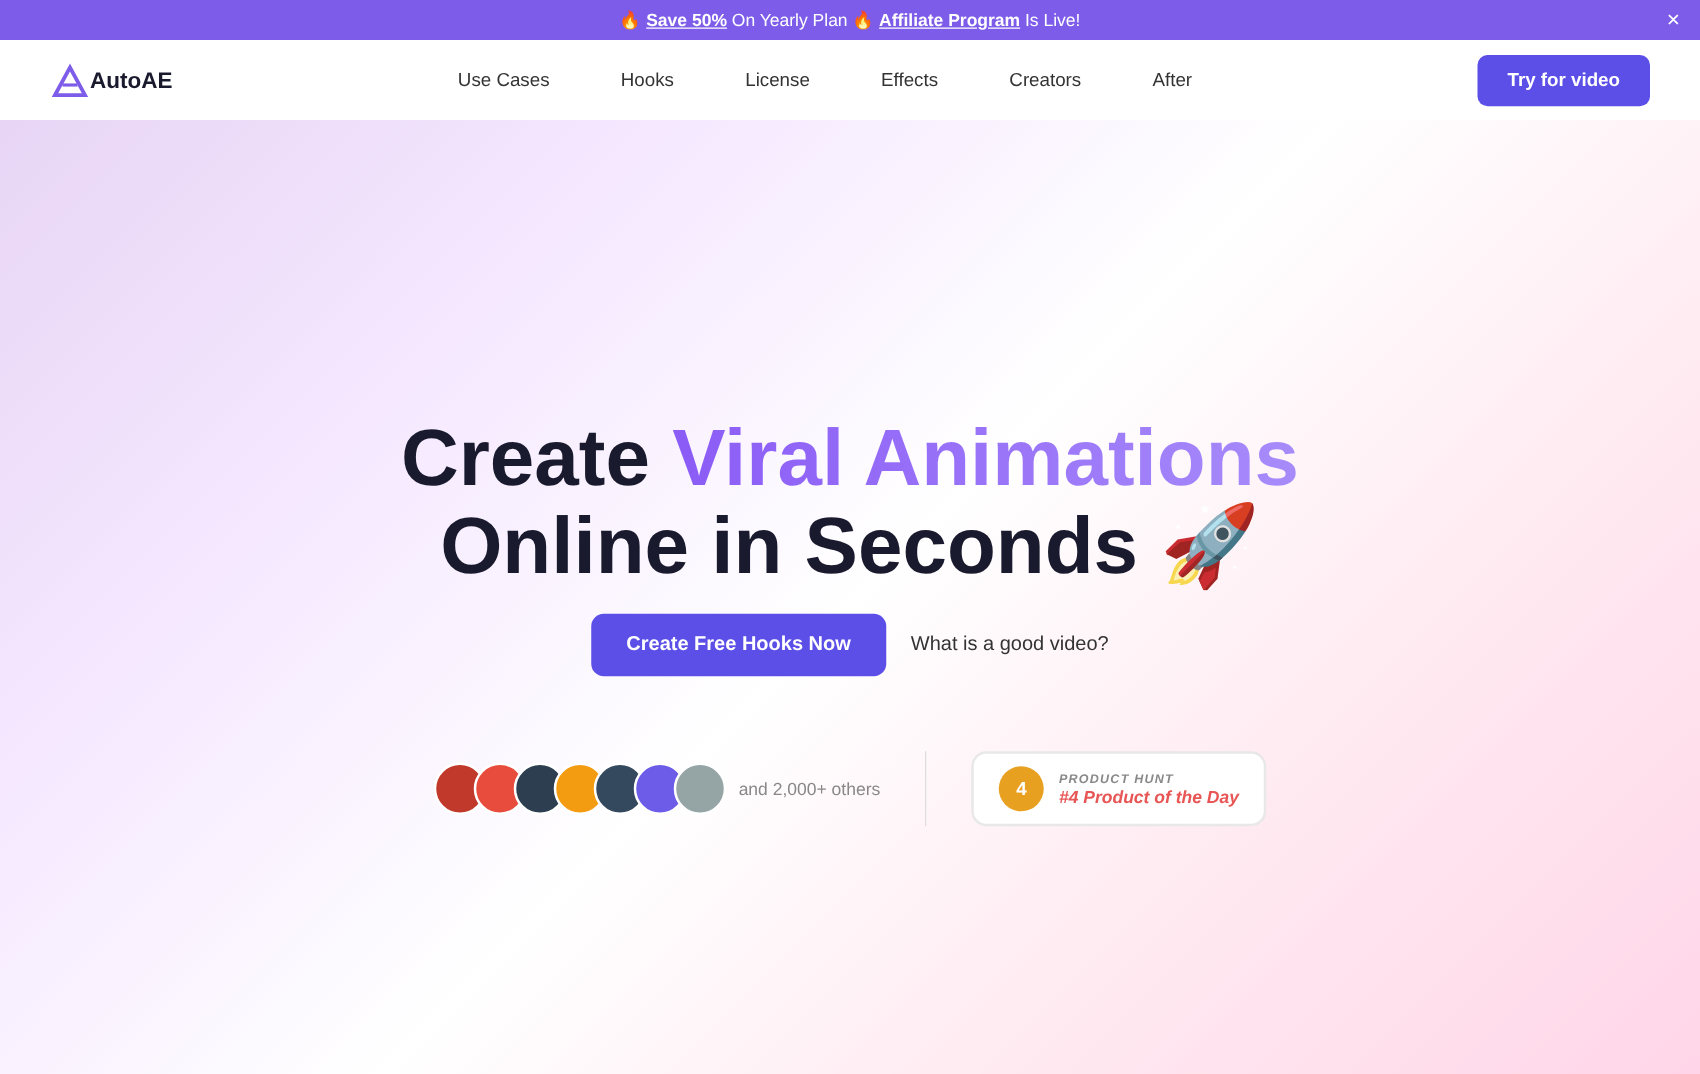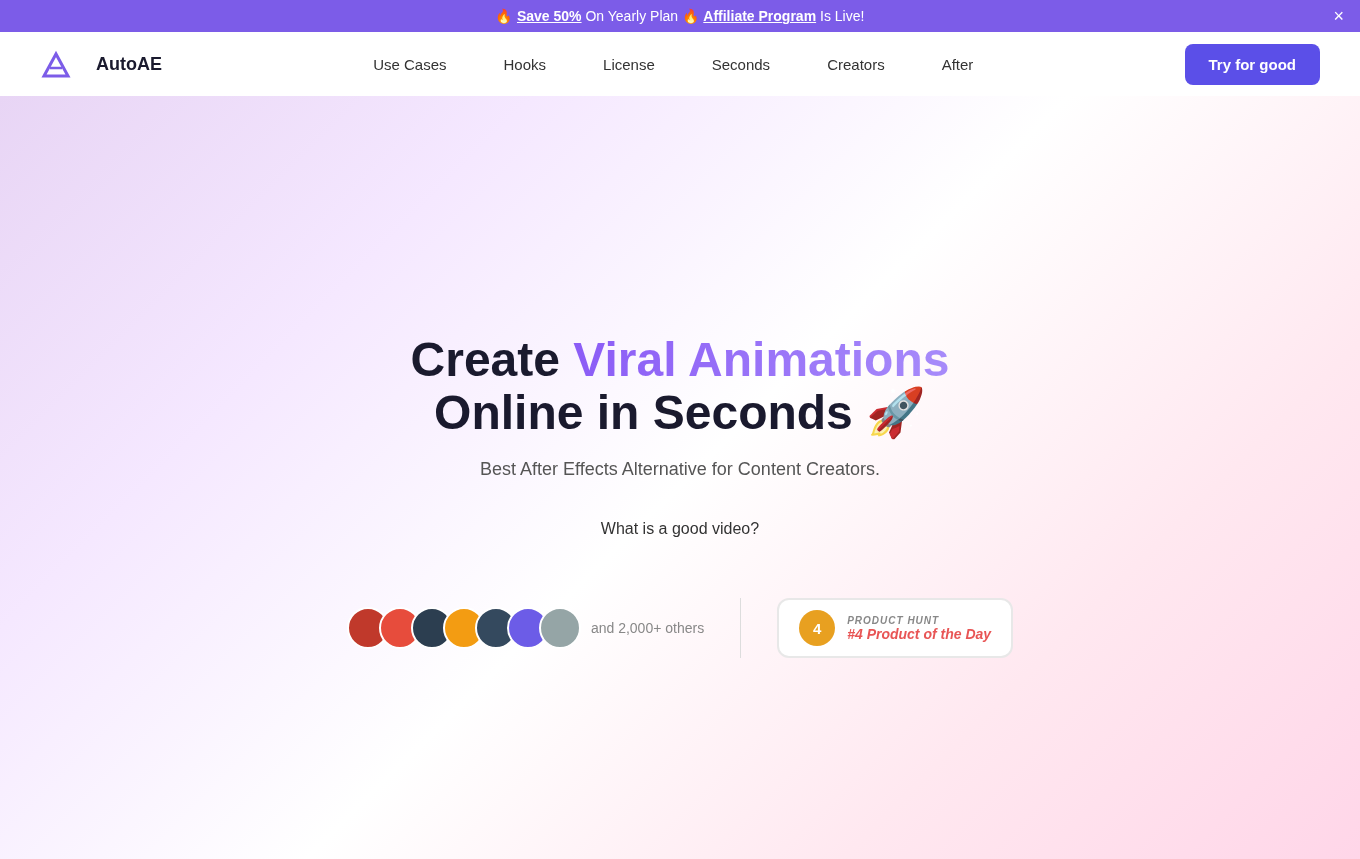--- a/index.html
+++ b/index.html
@@ -18,40 +18,40 @@
     #banner-close {
       position: absolute; right: 16px; top: 50%; transform: translateY(-50%);
       cursor: pointer; font-size: 18px; background: none; border: none; color: #fff;
     }
 
     
     nav {
       display: flex; align-items: center; justify-content: space-between;
       padding: 0 40px; height: 64px; background: #fff; position: relative; z-index: 10;
     }
-    .nav-logo { display: flex; align-items: center; gap: 24px; font-weight: 700; font-size: 18px; color: #1a1a2e; }
+    .nav-logo { display: flex; align-items: center; gap: 0; font-weight: 700; font-size: 18px; color: #1a1a2e; }
     .nav-links { display: flex; align-items: center; gap: 57px; }
     .nav-links a { text-decoration: none; color: #333; font-size: 15px; }
     .btn-try {
       background: #5b4fe8; color: #fff; border: none; border-radius: 8px;
       padding: 12px 24px; font-size: 15px; font-weight: 600; cursor: pointer;
     }
 
     
     .logo-icon { width: 32px; height: 32px; }
 
     
     .hero {
       min-height: 780px;
       background: linear-gradient(135deg, #e8d5f5 0%, #f5e8ff 25%, #fff 50%, #ffe8f0 75%, #ffd5e8 100%);
       display: flex; flex-direction: column; align-items: center; justify-content: center;
       text-align: center; padding: 60px 20px 40px;
       position: relative;
     }
-    .hero h1 { font-size: 48px; font-weight: 800; line-height: 1.1; color: #1a1a2e; margin-bottom: 20px; }
+    .hero h1 { font-size: 64px; font-weight: 800; line-height: 1.1; color: #1a1a2e; margin-bottom: 20px; }
     .hero h1 .gradient-text {
       background: linear-gradient(90deg, #8b5cf6, #a78bfa);
       -webkit-background-clip: text; -webkit-text-fill-color: transparent; background-clip: text;
     }
     .hero-sub { font-size: 18px; color: #555; margin-bottom: 40px; }
     .hero-buttons { display: flex; align-items: center; gap: 20px; margin-bottom: 60px; }
     .btn-primary {
       background: #5b4fe8; color: #fff; border: none; border-radius: 10px;
       padding: 16px 28px; font-size: 16px; font-weight: 600; cursor: pointer;
     }
@@ -106,35 +106,35 @@
     <svg class="logo-icon" viewBox="0 0 32 32" fill="none" xmlns="http://www.w3.org/2000/svg">
       <path d="M4 28 L16 6 L28 28 Z" fill="none" stroke="#7c5ce8" stroke-width="3"></path>
       <path d="M10 20 L22 20" stroke="#7c5ce8" stroke-width="2.5"></path>
     </svg>
     <span>AutoAE</span>
   </div>
   <div class="nav-links">
     <a href="#">Use Cases</a>
     <a href="#">Hooks</a>
     <a href="#">License</a>
-    <a href="#">Seconds</a>
+    <a href="#">Effects</a>
     <a href="#">Creators</a>
     <a href="#">After</a>
   </div>
-  <button class="btn-try">Try for good</button>
+  <button class="btn-try">Try for video</button>
 </nav>
 
 <section class="hero">
   <h1>
     <span>Create </span><span class="gradient-text">Viral Animations</span>
     <br>
     <span>Online in Seconds 🚀</span>
   </h1>
-  <p class="hero-sub">Best After Effects Alternative for Content Creators.</p>
   <div class="hero-buttons">
+    <button class="btn-primary">Create Free Hooks Now</button>
     <button class="btn-secondary">What is a good video?</button>
   </div>
 
   <div class="social-proof">
     <div style="display:flex;align-items:center;">
       <div class="avatars">
         <div class="avatar" style="background:#c0392b;"></div>
         <div class="avatar" style="background:#e74c3c;"></div>
         <div class="avatar" style="background:#2c3e50;"></div>
         <div class="avatar" style="background:#f39c12;"></div>

